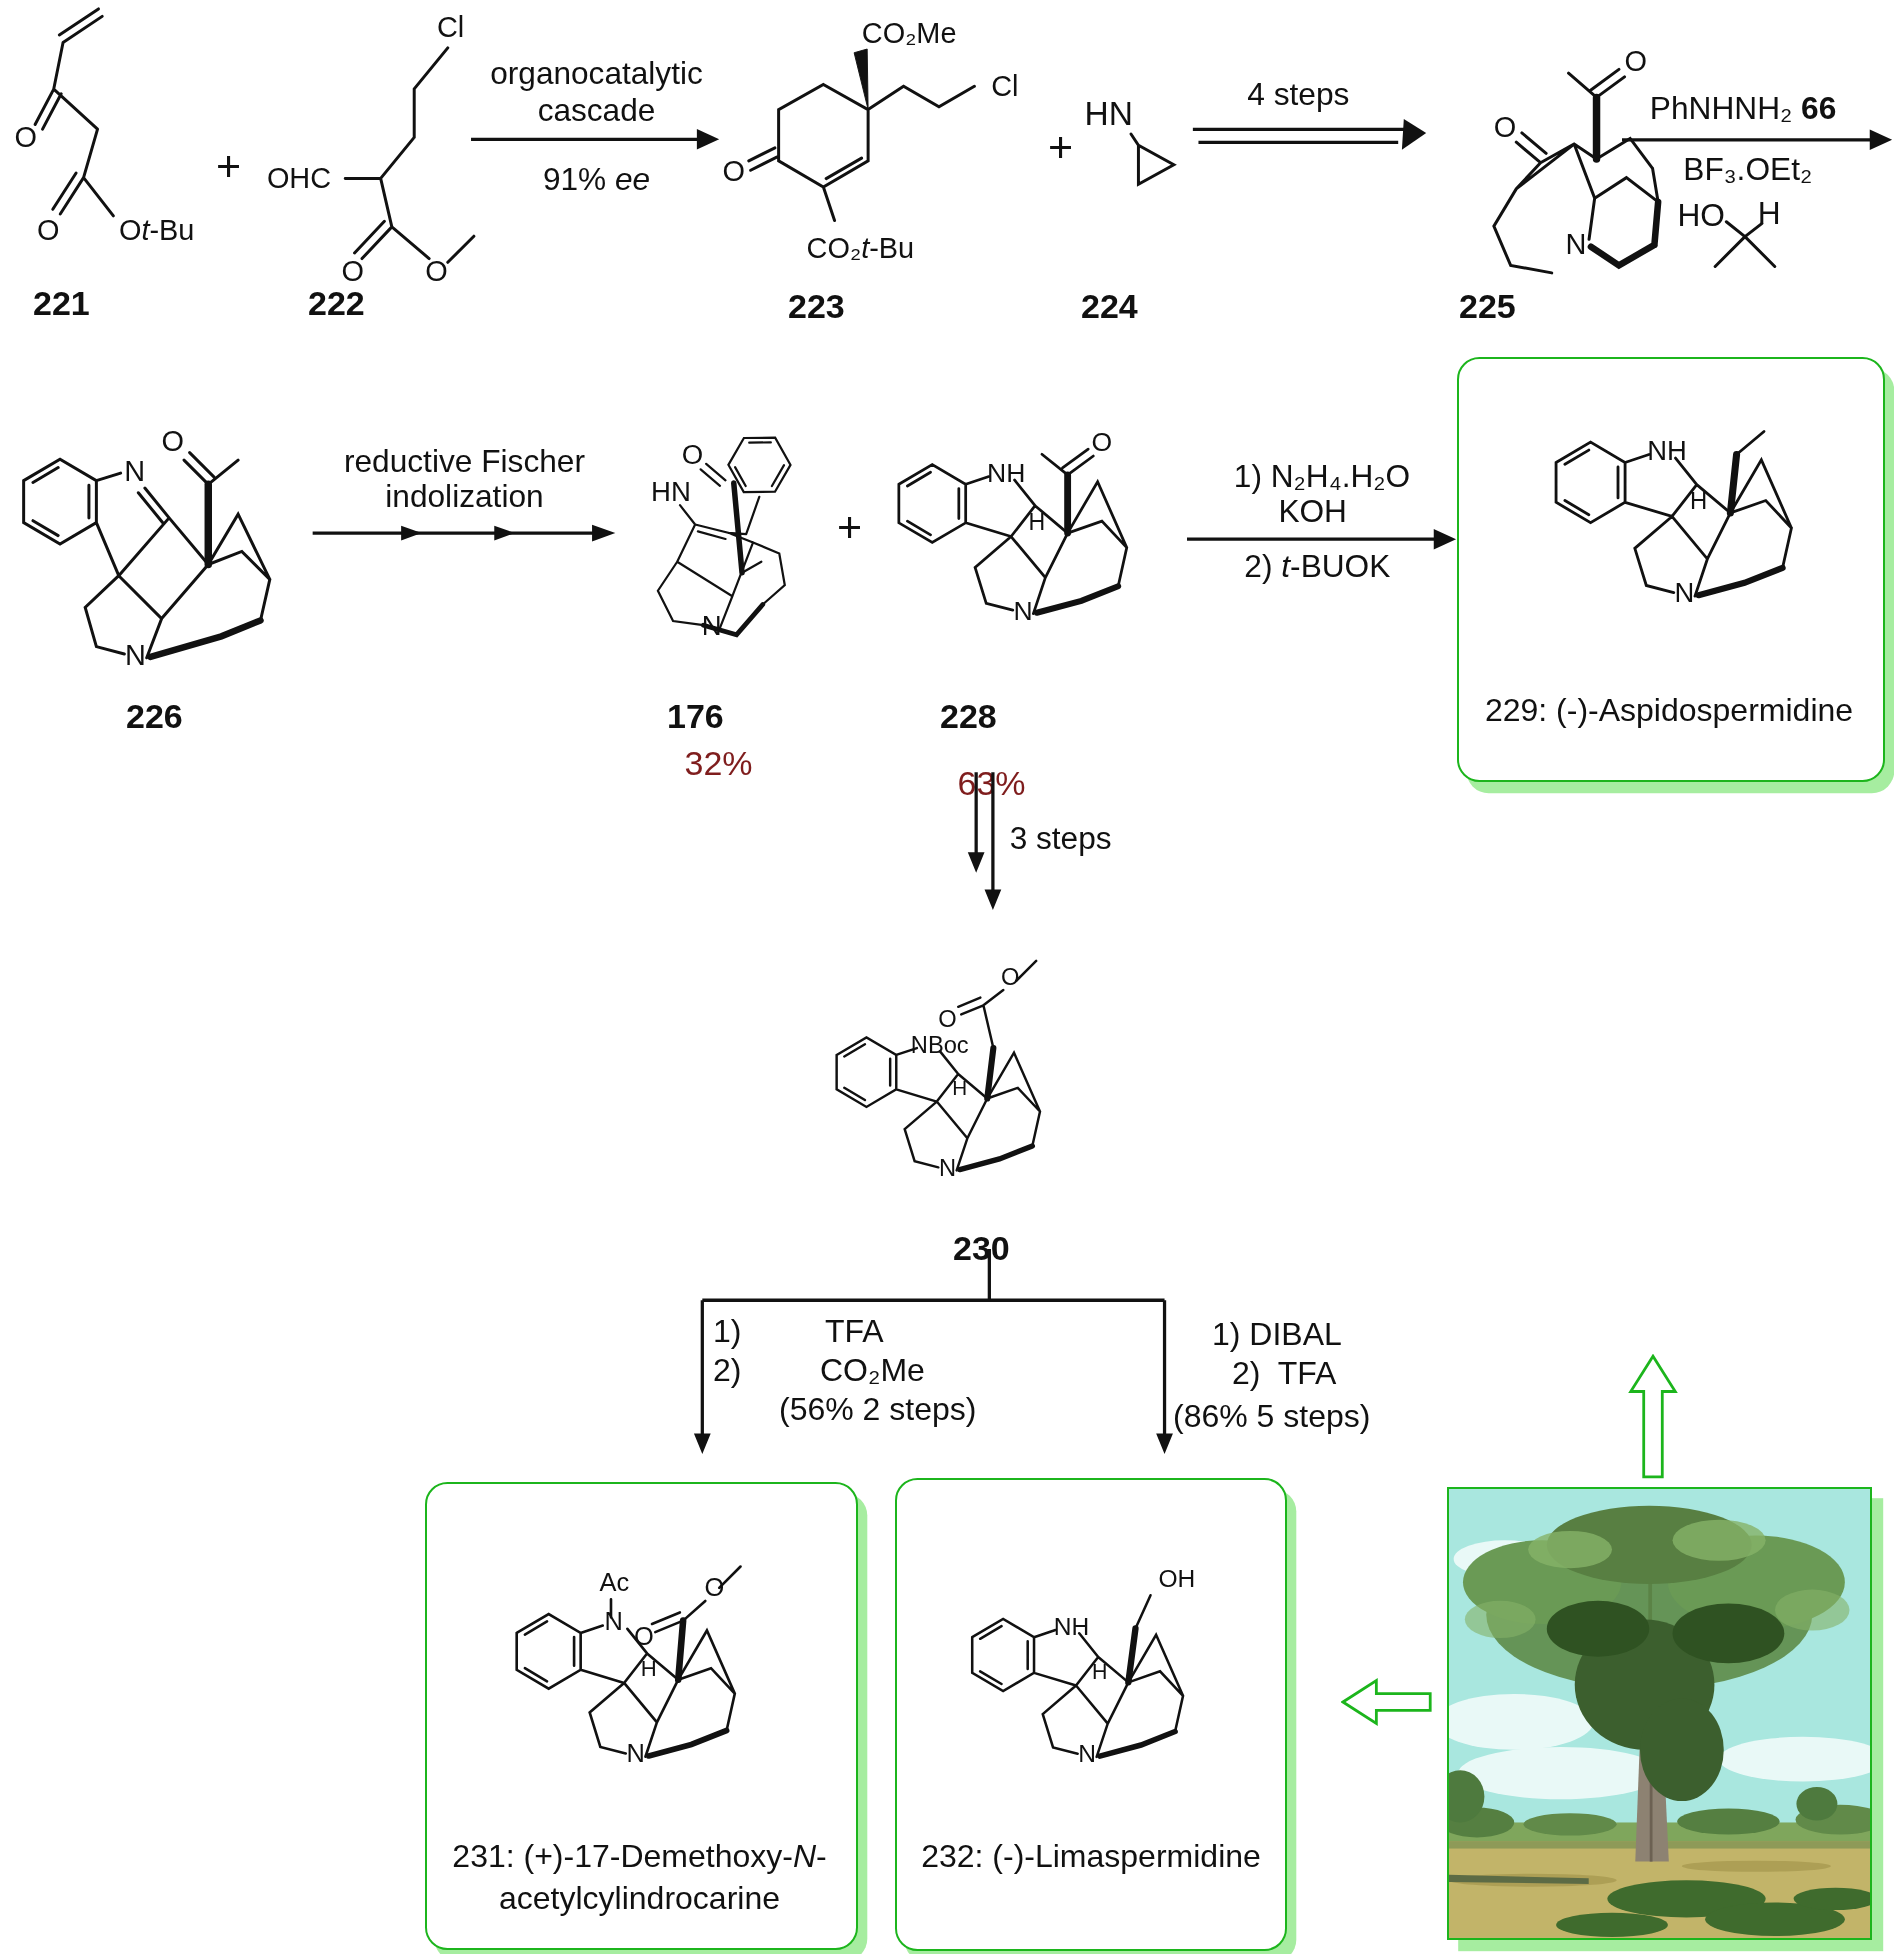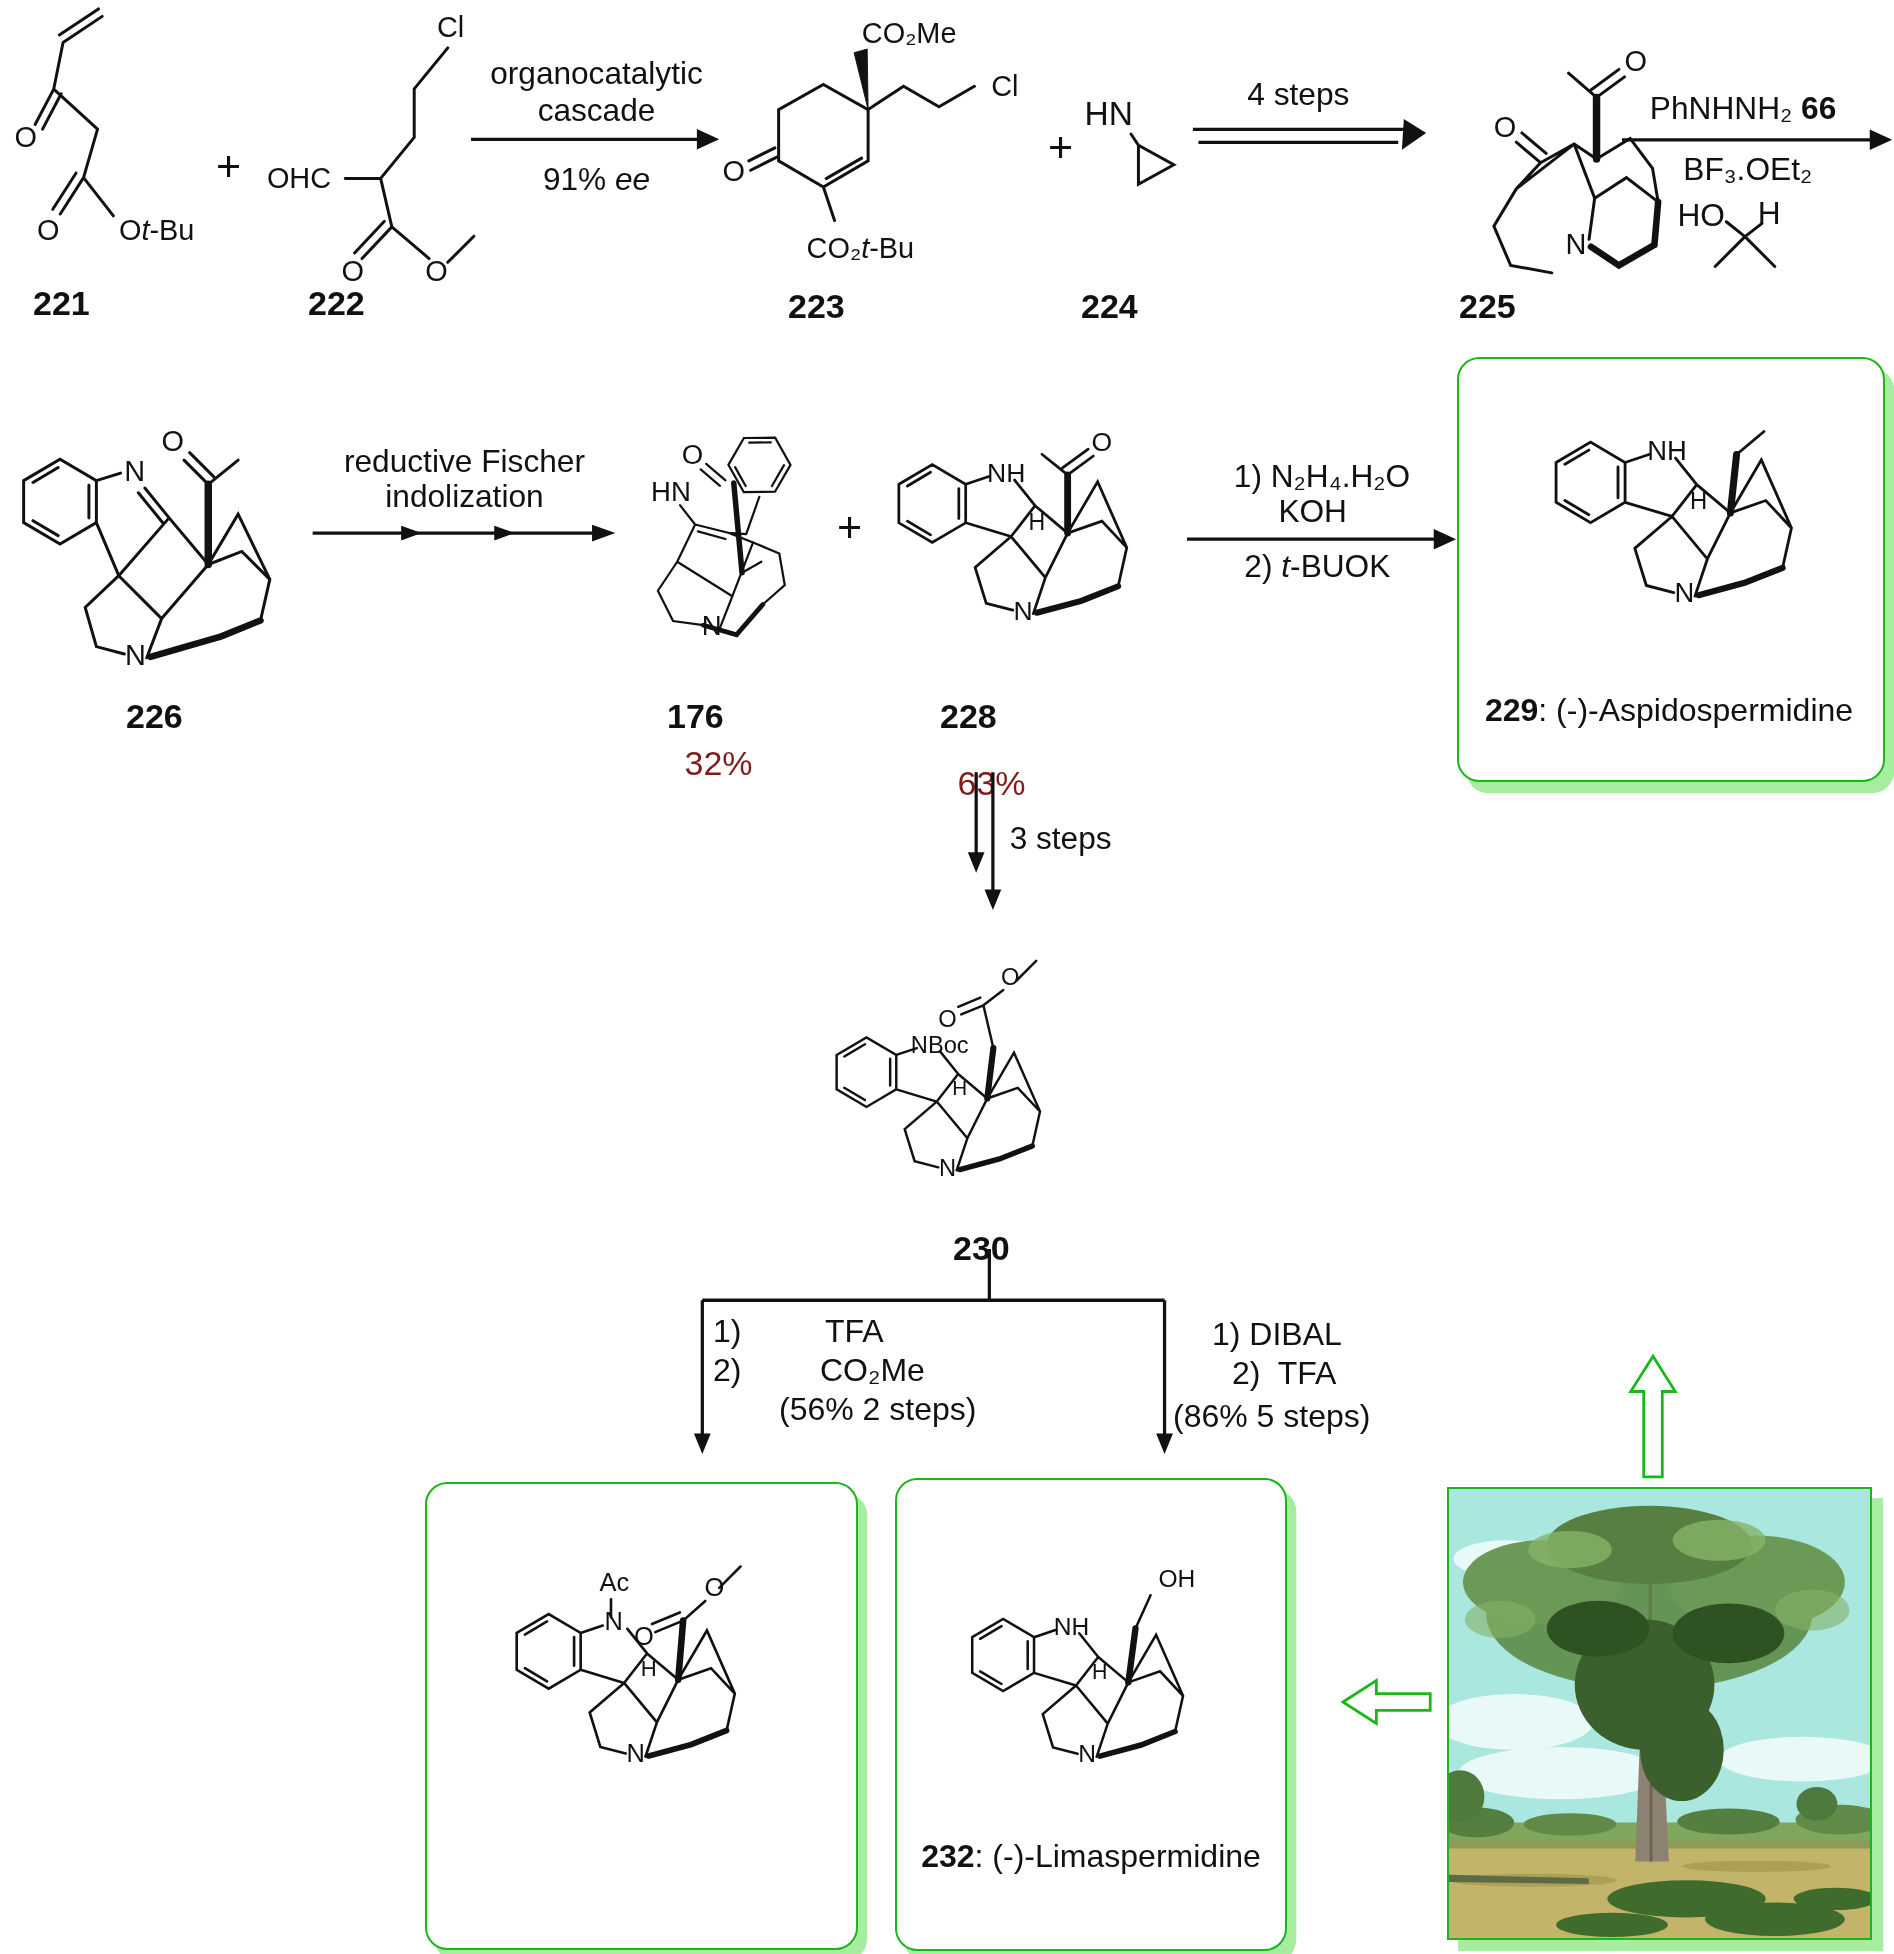--- a/index.html
+++ b/index.html
@@ -6,21 +6,21 @@
   #canvas{position:relative;width:1894px;height:1955px;background:#ffffff;overflow:hidden;
           font-family:"Liberation Sans",sans-serif;color:#111;}
   .abs{position:absolute;}
   .lbl{position:absolute;font:700 34px "Liberation Sans",sans-serif;text-align:left;width:103px;color:#111;}
   .yld{position:absolute;font:400 34px "Liberation Sans",sans-serif;text-align:center;width:103px;color:#7f1d1d;}
   .plus{position:absolute;font:400 43px "Liberation Sans",sans-serif;color:#111;}
   .rg{position:absolute;font:400 32px "Liberation Sans",sans-serif;color:#111;white-space:pre;}
   .gbox{position:absolute;border:2.8px solid #1cb51c;border-radius:22.4px;background:#fff;
         box-shadow:9.3px 11.2px 0 0 #a6eda0;}
   .pname{position:absolute;font:400 32px "Liberation Sans",sans-serif;text-align:center;color:#111;}
-  .pname b{font-weight:700;}
+  .pname b{font-weight:400;}
   .it{font-style:italic;}
   .b{font-weight:700;}
   svg text{font-family:"Liberation Sans",sans-serif;fill:#111;font-size:30px;}
   svg .at{font-size:31px;}
   svg .rx{font-size:34px;}
   .photo{position:absolute;border:2.8px solid #1cb51c;box-shadow:11.2px 11.2px 0 0 #a6eda0;overflow:hidden;}
 </style>
 </head>
 <body>
 
@@ -303,20 +303,24 @@
            M218,60 L245,36
            M262,20 L288,-6"></path>
       <text class="at" x="116" y="24">Ac</text>
       <text class="at" x="122" y="72">N</text>
       <text class="at" x="170" y="90" text-anchor="middle">O</text>
       <text class="at" x="256" y="30" text-anchor="middle">O</text>
       <text x="176" y="128" text-anchor="middle" style="font-size:27px">H</text>
       <text class="at" x="160" y="233" text-anchor="middle">N</text>
     </g>
   </svg>
+  <div class="pname" style="left:438px;top:1835px;width:403px;line-height:1.32">
+    <span><b>231</b><span>: (+)-17-Demethoxy-</span><i>N</i><span>-</span></span><br>
+    <span>acetylcylindrocarine</span>
+  </div>
 
   <div class="gbox" style="left:895px;top:1478px;width:388px;height:469px"></div>
   <svg class="abs" style="left:895px;top:1478px" width="388" height="469" viewBox="0 0 416 503">
     <g transform="translate(70,107) scale(0.85)">
       <use href="#aspido-core"></use>
       <path fill="none" stroke="#111" stroke-width="8" stroke-linecap="round" d="M212,132 L221,64"></path>
       <path fill="none" stroke="#111" stroke-width="3.2" stroke-linecap="round" d="M221,64 L240,22"></path>
       <text class="at" x="250" y="12">OH</text>
       <text class="at" x="118" y="72">NH</text>
       <text x="176" y="128" text-anchor="middle" style="font-size:27px">H</text>

